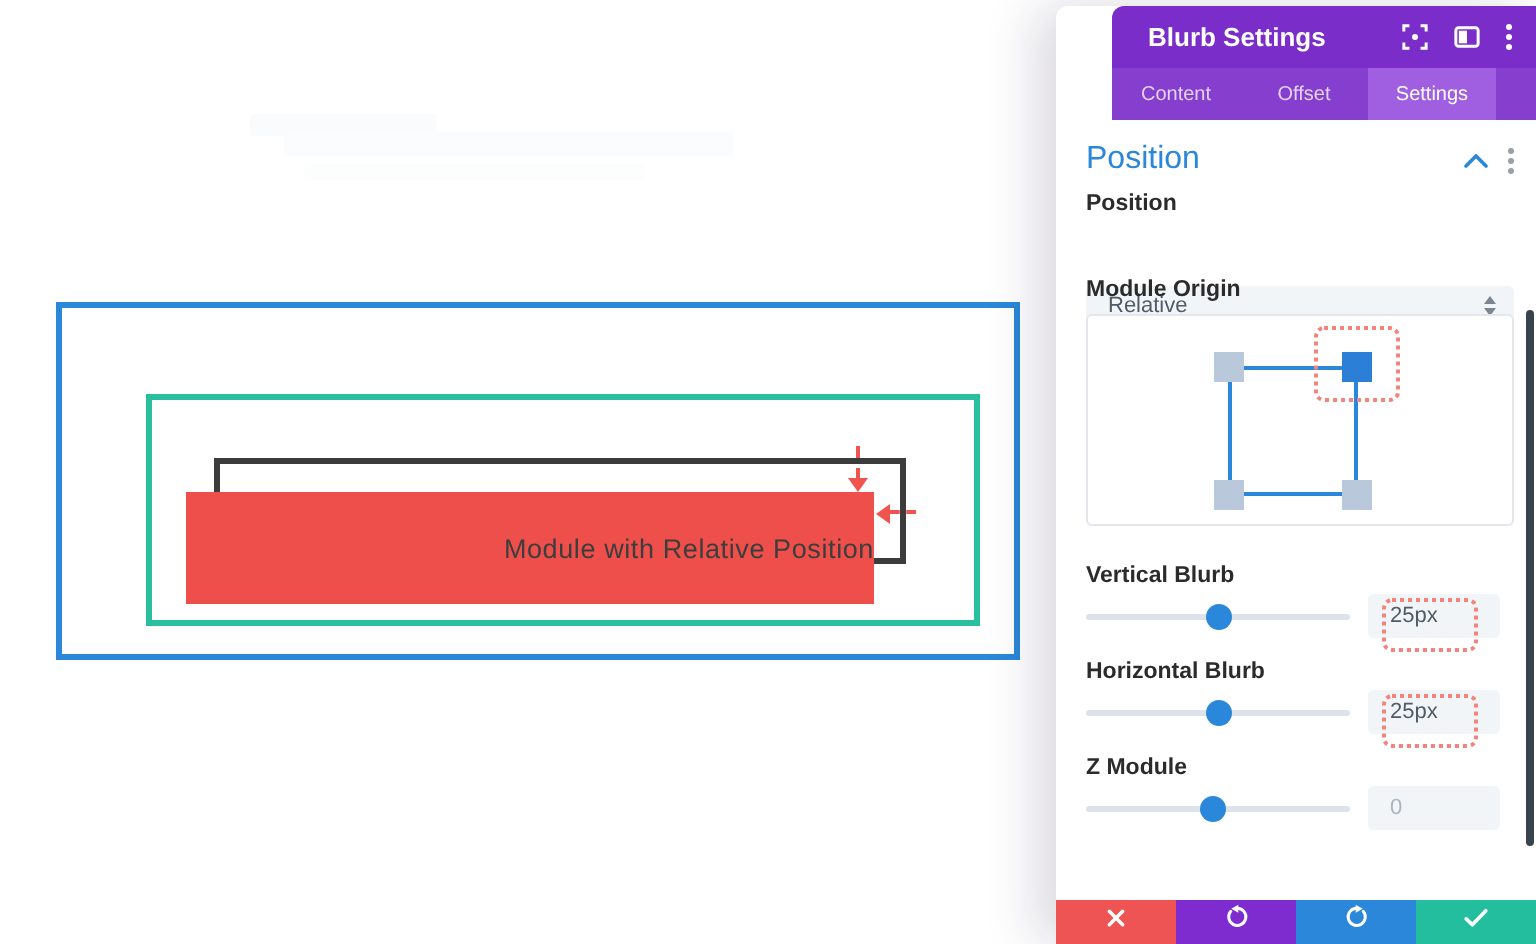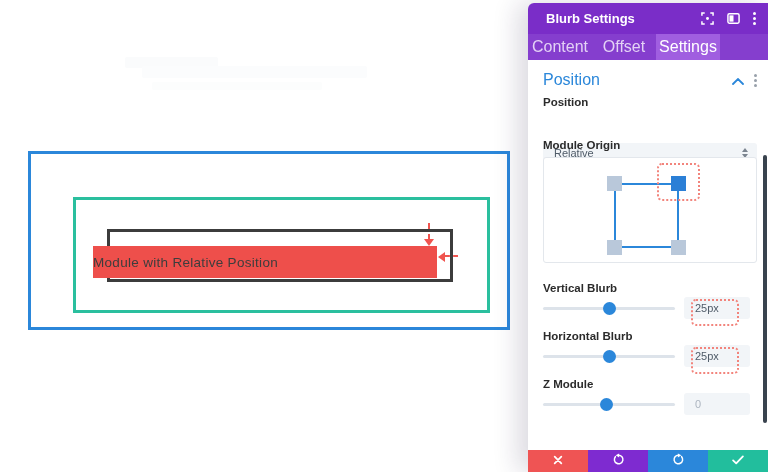--- a/index.html
+++ b/index.html
@@ -8,39 +8,39 @@
     font-family:"Liberation Sans",sans-serif;
   }
   .abs{position:absolute;box-sizing:border-box;}
 
   
   .ghost{background:#fafbfc;border-radius:2px;}
   .frame-blue{left:28px;top:151px;width:482px;height:179px;border:3px solid var(--accent-blue,#2b87da);}
   .frame-teal{left:73px;top:197px;width:417px;height:116px;border:3px solid var(--accent-teal,#2abf9e);}
   .frame-black{left:107px;top:229px;width:346px;height:53px;border:3px solid #3c3c3c;}
   .module-red{
-    left:93px;top:246px;width:344px;height:32px;background:var(--module-red,#ee4f4b);
-    display:flex;align-items:center;justify-content:flex-start;
+    left:93px;top:246px;width:344px;height:56px;background:var(--module-red,#ee4f4b);
+    display:flex;align-items:center;justify-content:flex-end;
     color:#3d3d3d;font-size:13.5px;letter-spacing:.3px;
   }
   .arrow-v-line{left:428px;top:223px;height:17px;width:0;border-left:2px dashed var(--arrow-red,#f0544f);}
   .arrow-v-head{left:424px;top:239px;width:0;height:0;border-left:5px solid transparent;border-right:5px solid transparent;border-top:7px solid var(--arrow-red,#f0544f);}
   .arrow-h-line{left:445px;top:255px;width:13px;height:0;border-top:2px dashed var(--arrow-red,#f0544f);}
   .arrow-h-head{left:438px;top:252px;width:0;height:0;border-top:5px solid transparent;border-bottom:5px solid transparent;border-right:7px solid var(--arrow-red,#f0544f);}
 
   
   #panel{left:528px;top:3px;width:240px;height:469px;background:#fff;border-radius:6px 0 0 0;
-         box-shadow:-10px 0 26px rgba(30,20,60,.16);}
+         box-shadow:-10px 0 26px rgba(30,20,60,.16);padding-left:28px;}
   .panel-header{height:31px;background:var(--header-purple,#7a2dc8);border-radius:6px 0 0 0;
     display:flex;align-items:center;padding:0 12px 0 18px;}
   .panel-title{color:#fff;font-size:13px;font-weight:bold;flex:1;}
   .header-icons{display:flex;gap:13px;align-items:center;}
   .hicon{display:flex;align-items:center;cursor:pointer;}
   .panel-tabs{height:26px;background:var(--tabbar-purple,#853ece);display:flex;}
-  .tab{width:64px;display:flex;align-items:center;justify-content:center;font-size:16px;color:#e3d2f5;cursor:pointer;}
+  .tab{width:64px;display:flex;align-items:center;justify-content:center;font-size:10px;color:#e3d2f5;cursor:pointer;}
   .tab.active{background:var(--active-tab-purple,#a05ee0);color:#fff;}
 
   .panel-body{left:15px;top:57px;width:214px;height:371px;}
   .sec-head{left:0;right:0;top:10px;height:20px;display:flex;align-items:center;justify-content:space-between;}
   .sec-title{color:var(--accent-blue,#2b87da);font-size:16px;}
   .sec-icons{display:flex;align-items:center;gap:10px;}
   .flabel{font-size:11.5px;font-weight:bold;color:#2b2b2b;}
   .lbl-pos{top:36px;} .lbl-origin{top:79px;} .lbl-v{top:222px;} .lbl-h{top:270px;} .lbl-z{top:318px;}
 
   .select{top:51px;left:0;right:0;height:20px;background:#f2f5f8;border-radius:3px;

